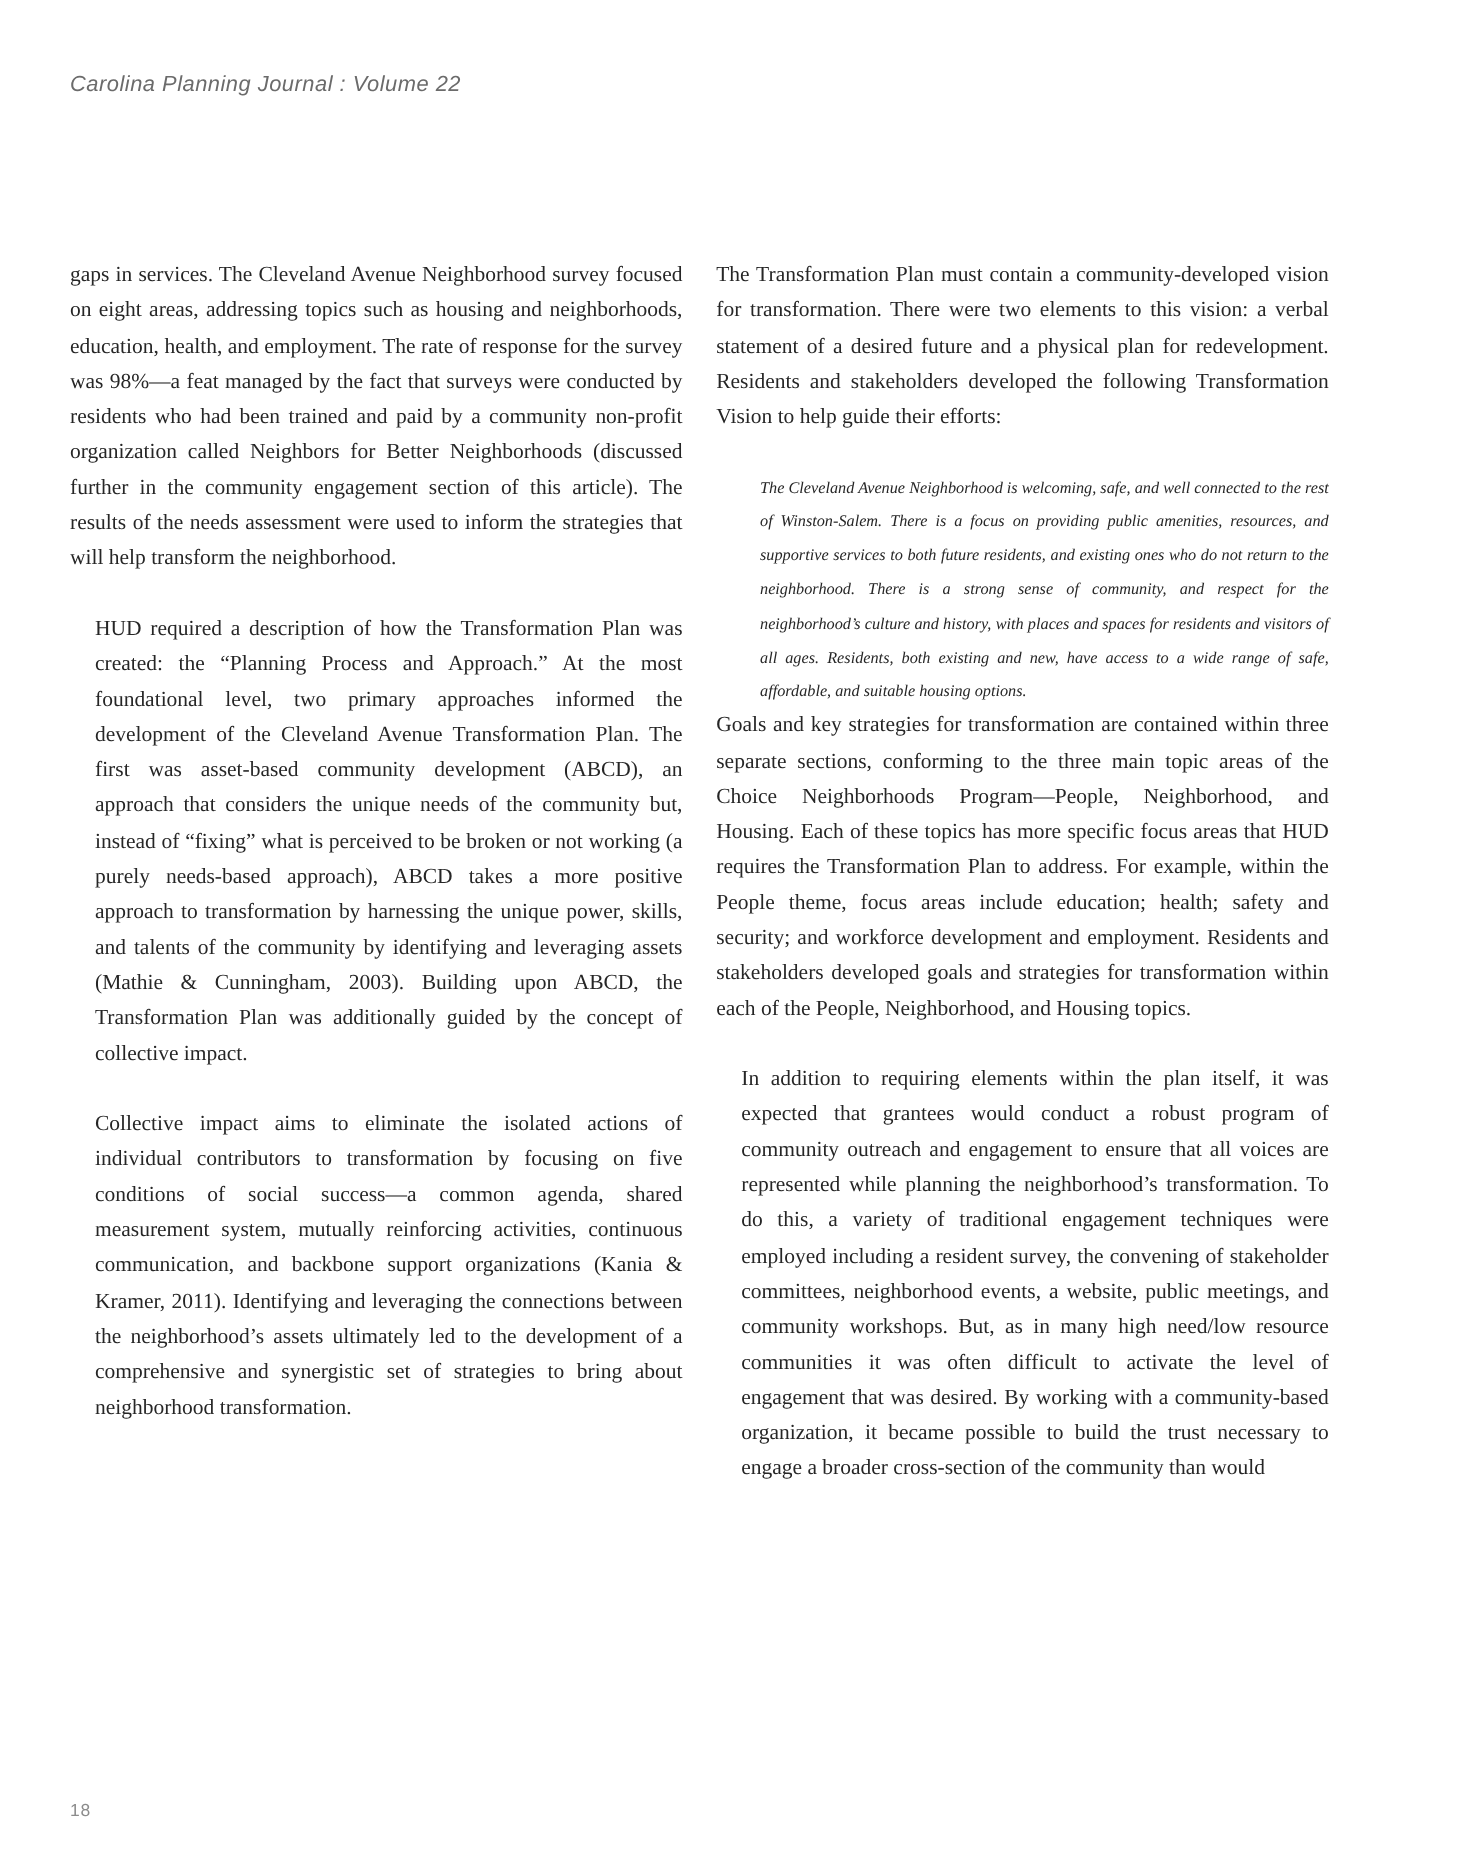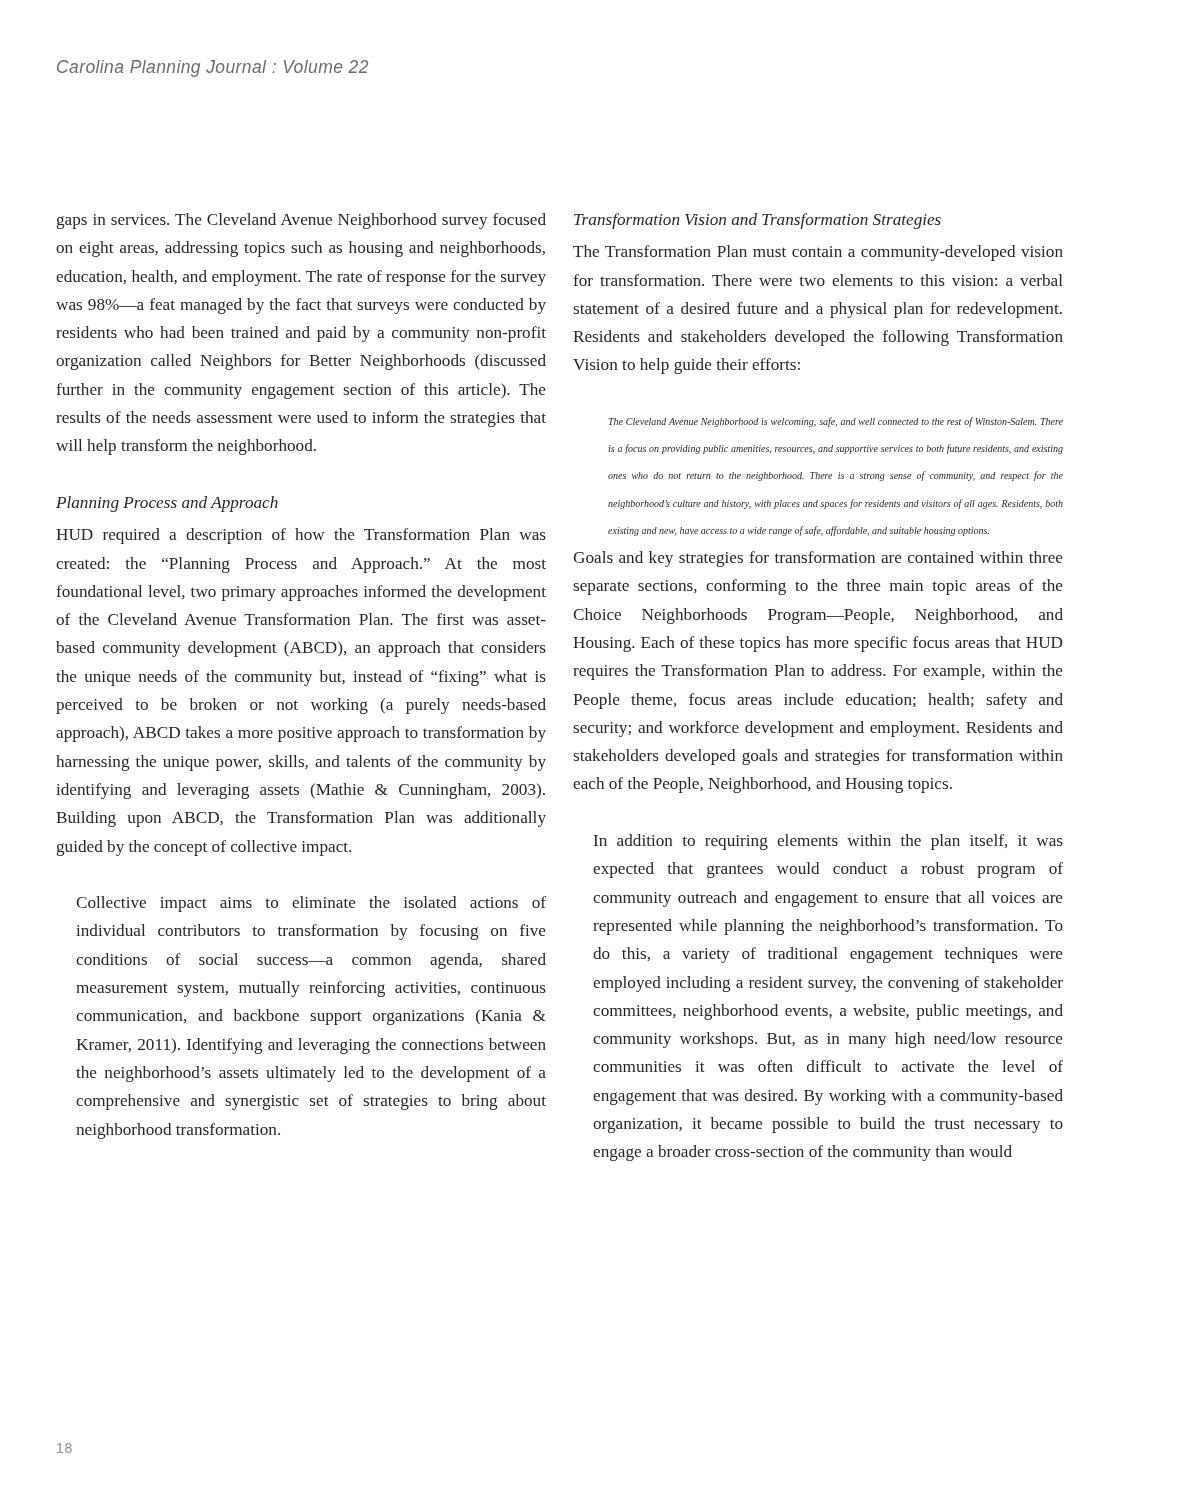--- a/index.html
+++ b/index.html
@@ -79,21 +79,21 @@
   }
 
   
   h3.subhead + p.body {
     margin-top: 4px;
     font-family: Liberation Serif, serif;
   }
 
   blockquote.pullquote {
     margin: 28.3px 0 0 35px;
-    font-size: 10px;
+    font-size: 13px;
     line-height: 27.2px;
     font-style: italic;
     text-align: justify;
     text-justify: inter-word;
     color: #262626;
   }
   blockquote.pullquote + p.body {
   }
 
   
@@ -112,29 +112,27 @@
 
 <div class="page">
 
   <div class="running-head">Carolina Planning Journal : Volume 22</div>
 
   <div class="columns">
 
     <div class="column">
       <p class="body">gaps in services. The Cleveland Avenue Neighborhood survey focused on eight areas, addressing topics such as housing and neighborhoods, education, health, and employment. The rate of response for the survey was 98%—a feat managed by the fact that surveys were conducted by residents who had been trained and paid by a community non-profit organization called Neighbors for Better Neighborhoods (discussed further in the community engagement section of this article). The results of the needs assessment were used to inform the strategies that will help transform the neighborhood.</p>
 
-      <h3 class="subhead spaced-before">Planning Process and Approach</h3>
 
       <p class="body">HUD required a description of how the Transformation Plan was created: the “Planning Process and Approach.” At the most foundational level, two primary approaches informed the development of the Cleveland Avenue Transformation Plan. The first was asset-based community development (ABCD), an approach that considers the unique needs of the community but, instead of “fixing” what is perceived to be broken or not working (a purely needs-based approach), ABCD takes a more positive approach to transformation by harnessing the unique power, skills, and talents of the community by identifying and leveraging assets (Mathie &amp; Cunningham, 2003). Building upon ABCD, the Transformation Plan was additionally guided by the concept of collective impact.</p>
 
       <p class="body">Collective impact aims to eliminate the isolated actions of individual contributors to transformation by focusing on five conditions of social success—a common agenda, shared measurement system, mutually reinforcing activities, continuous communication, and backbone support organizations (Kania &amp; Kramer, 2011). Identifying and leveraging the connections between the neighborhood’s assets ultimately led to the development of a comprehensive and synergistic set of strategies to bring about neighborhood transformation.</p>
     </div>
 
     <div class="column">
-      <h3 class="subhead">Transformation Vision and Transformation Strategies</h3>
 
       <p class="body">The Transformation Plan must contain a community-developed vision for transformation. There were two elements to this vision: a verbal statement of a desired future and a physical plan for redevelopment. Residents and stakeholders developed the following Transformation Vision to help guide their efforts:</p>
 
       <blockquote class="pullquote">The Cleveland Avenue Neighborhood is welcoming, safe, and well connected to the rest of Winston-Salem. There is a focus on providing public amenities, resources, and supportive services to both future residents, and existing ones who do not return to the neighborhood. There is a strong sense of community, and respect for the neighborhood’s culture and history, with places and spaces for residents and visitors of all ages. Residents, both existing and new, have access to a wide range of safe, affordable, and suitable housing options.</blockquote>
 
       <p class="body">Goals and key strategies for transformation are contained within three separate sections, conforming to the three main topic areas of the Choice Neighborhoods Program—People, Neighborhood, and Housing. Each of these topics has more specific focus areas that HUD requires the Transformation Plan to address. For example, within the People theme, focus areas include education; health; safety and security; and workforce development and employment. Residents and stakeholders developed goals and strategies for transformation within each of the People, Neighborhood, and Housing topics.</p>
 
       <p class="body">In addition to requiring elements within the plan itself, it was expected that grantees would conduct a robust program of community outreach and engagement to ensure that all voices are represented while planning the neighborhood’s transformation. To do this, a variety of traditional engagement techniques were employed including a resident survey, the convening of stakeholder committees, neighborhood events, a website, public meetings, and community workshops. But, as in many high need/low resource communities it was often difficult to activate the level of engagement that was desired. By working with a community-based organization, it became possible to build the trust necessary to engage a broader cross-section of the community than would</p>
     </div>
 

